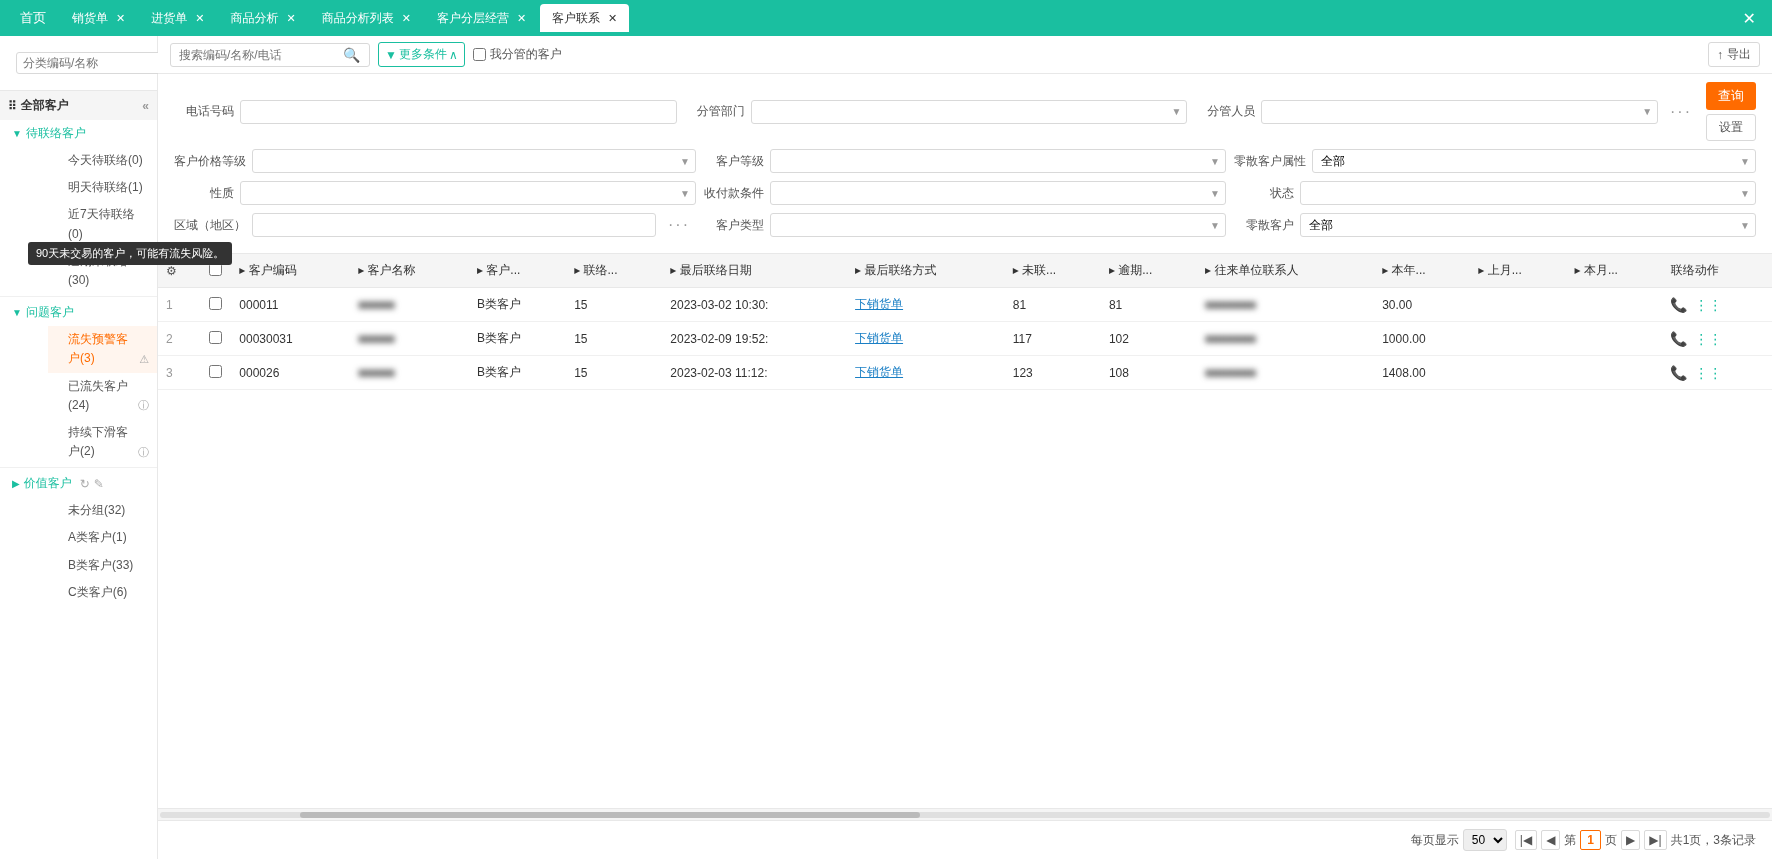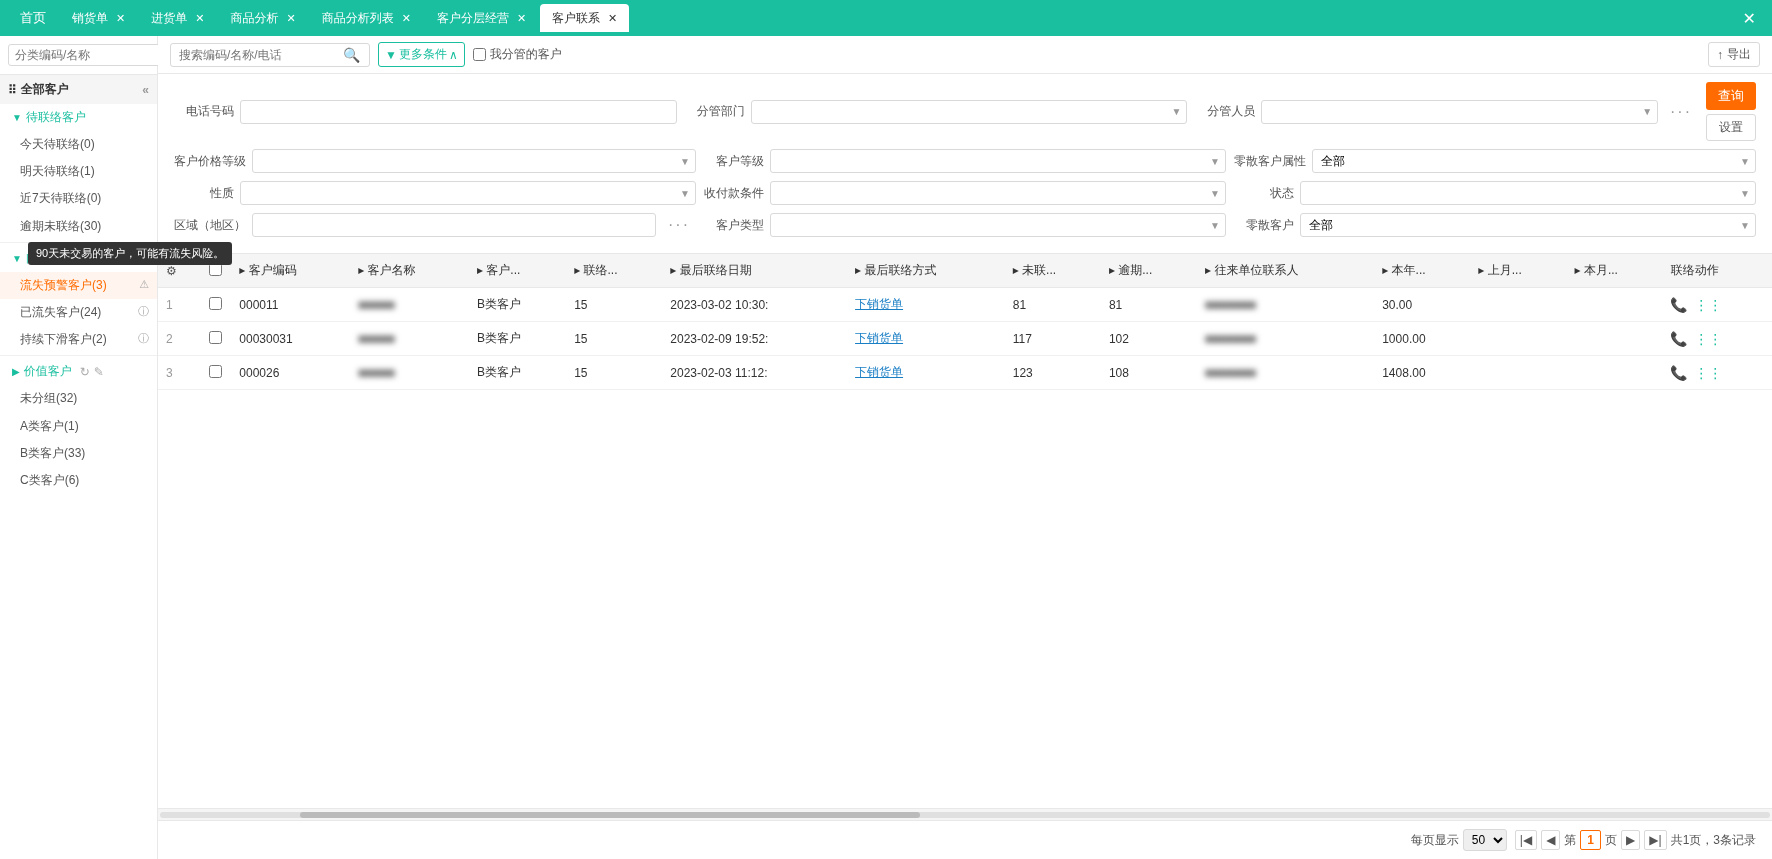--- a/index.html
+++ b/index.html
@@ -22,21 +22,21 @@
 
     
     .main-layout { display: flex; height: calc(859px - 36px); }
 
     
     .sidebar {
       width: 158px; background: white; border-right: 1px solid #e8e8e8;
       display: flex; flex-direction: column; flex-shrink: 0;
     }
     .sidebar-search {
-      display: flex; align-items: center; padding: 8px; border-bottom: 1px solid #e8e8e8; gap: 4px;
+      display: flex; align-items: center; padding: 16px; border-bottom: 1px solid #e8e8e8; gap: 4px;
     }
     .sidebar-search input {
       flex: 1; border: 1px solid #d9d9d9; border-radius: 3px; padding: 3px 6px; font-size: 12px; outline: none;
     }
     .sidebar-search .search-icon { color: #1abfa0; font-size: 14px; cursor: pointer; }
 
     .sidebar-header {
       display: flex; align-items: center; padding: 6px 8px; background: #f5f5f5;
       font-weight: bold; font-size: 13px; color: #333; cursor: pointer; gap: 4px;
     }
@@ -45,21 +45,21 @@
     .sidebar-content { flex: 1; overflow-y: auto; }
 
     .sidebar-group-title {
       display: flex; align-items: center; padding: 5px 8px 5px 12px;
       color: #1abfa0; font-size: 12px; cursor: pointer; gap: 4px; font-weight: 500;
     }
     .sidebar-group-title .tri { font-size: 10px; color: #1abfa0; }
 
     .sidebar-item {
       padding: 4px 8px 4px 20px; color: #555; cursor: pointer; line-height: 1.6;
-      display: flex; align-items: flex-start; justify-content: space-between;
+      display: flex; align-items: flex-end; justify-content: space-between; margin-left: 48px;
     }
     .sidebar-item.active { color: #ff6b00; background: #fff5ee; }
     .sidebar-item .item-label { flex: 1; }
     .sidebar-item .item-icon { color: #aaa; font-size: 11px; margin-left: 4px; }
 
     .sidebar-divider { height: 1px; background: #f0f0f0; margin: 2px 0; }
 
     
     .tooltip-box {
       position: absolute; background: #333; color: white; padding: 4px 8px;

